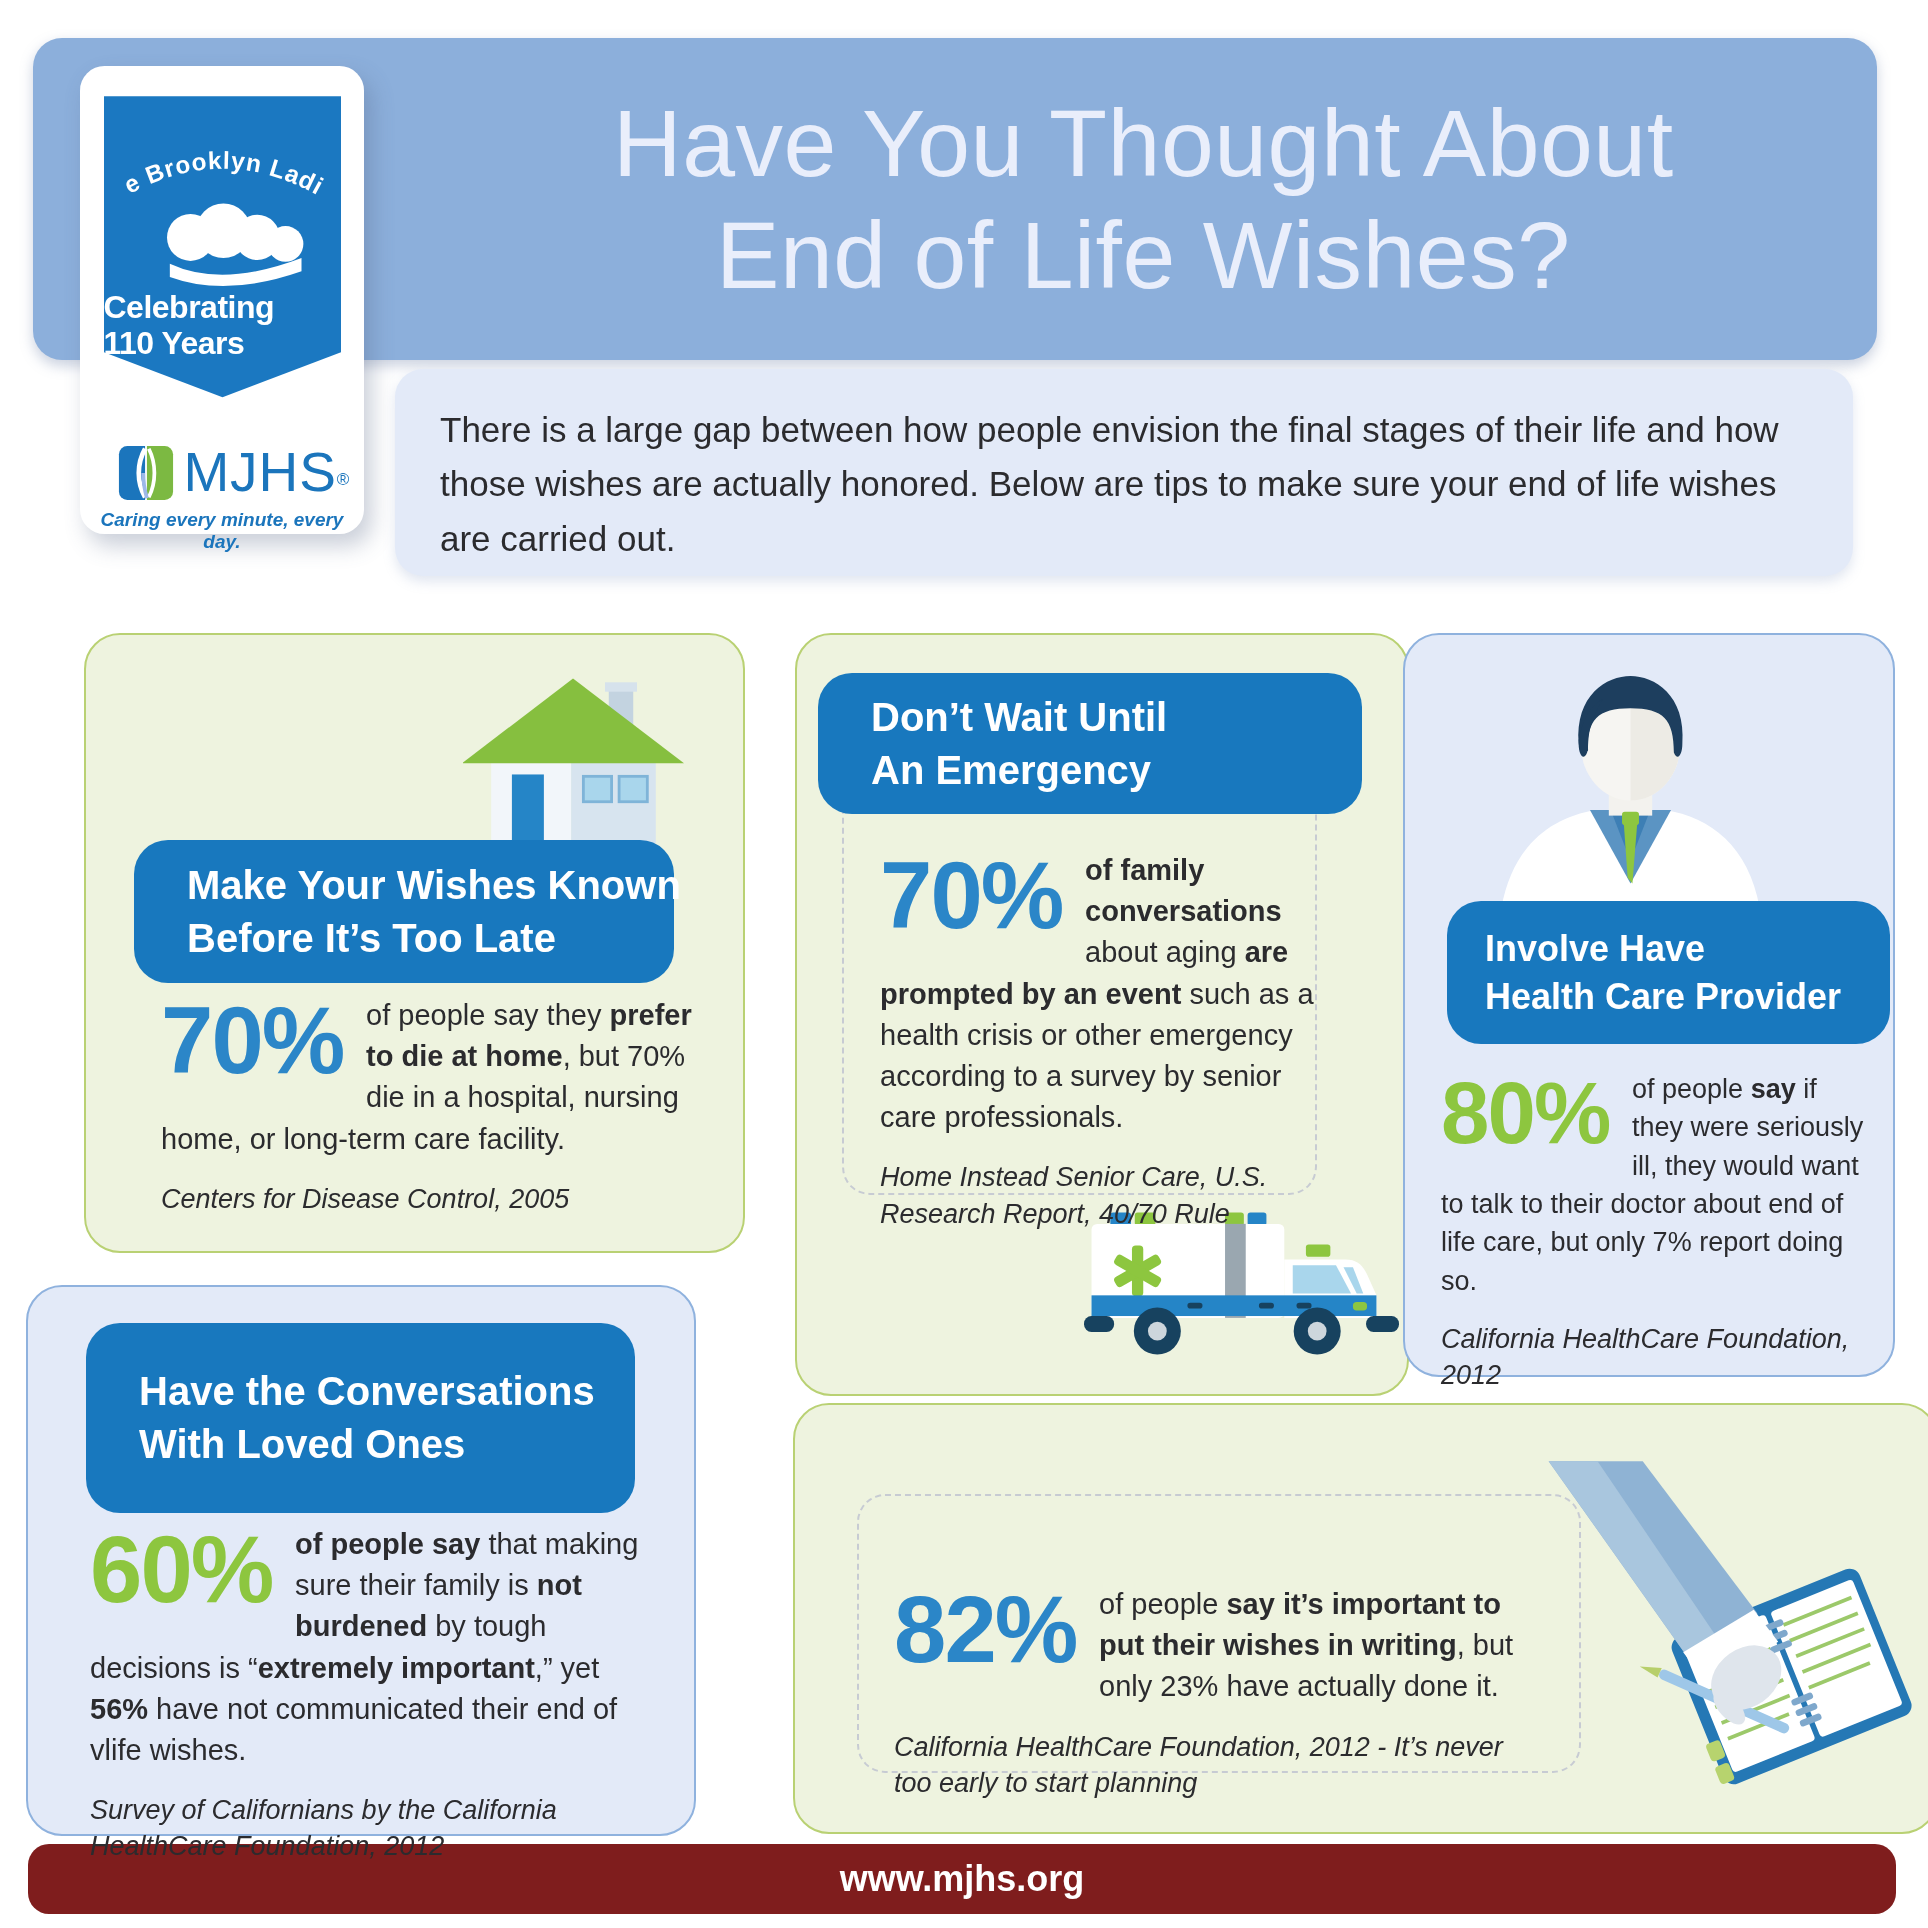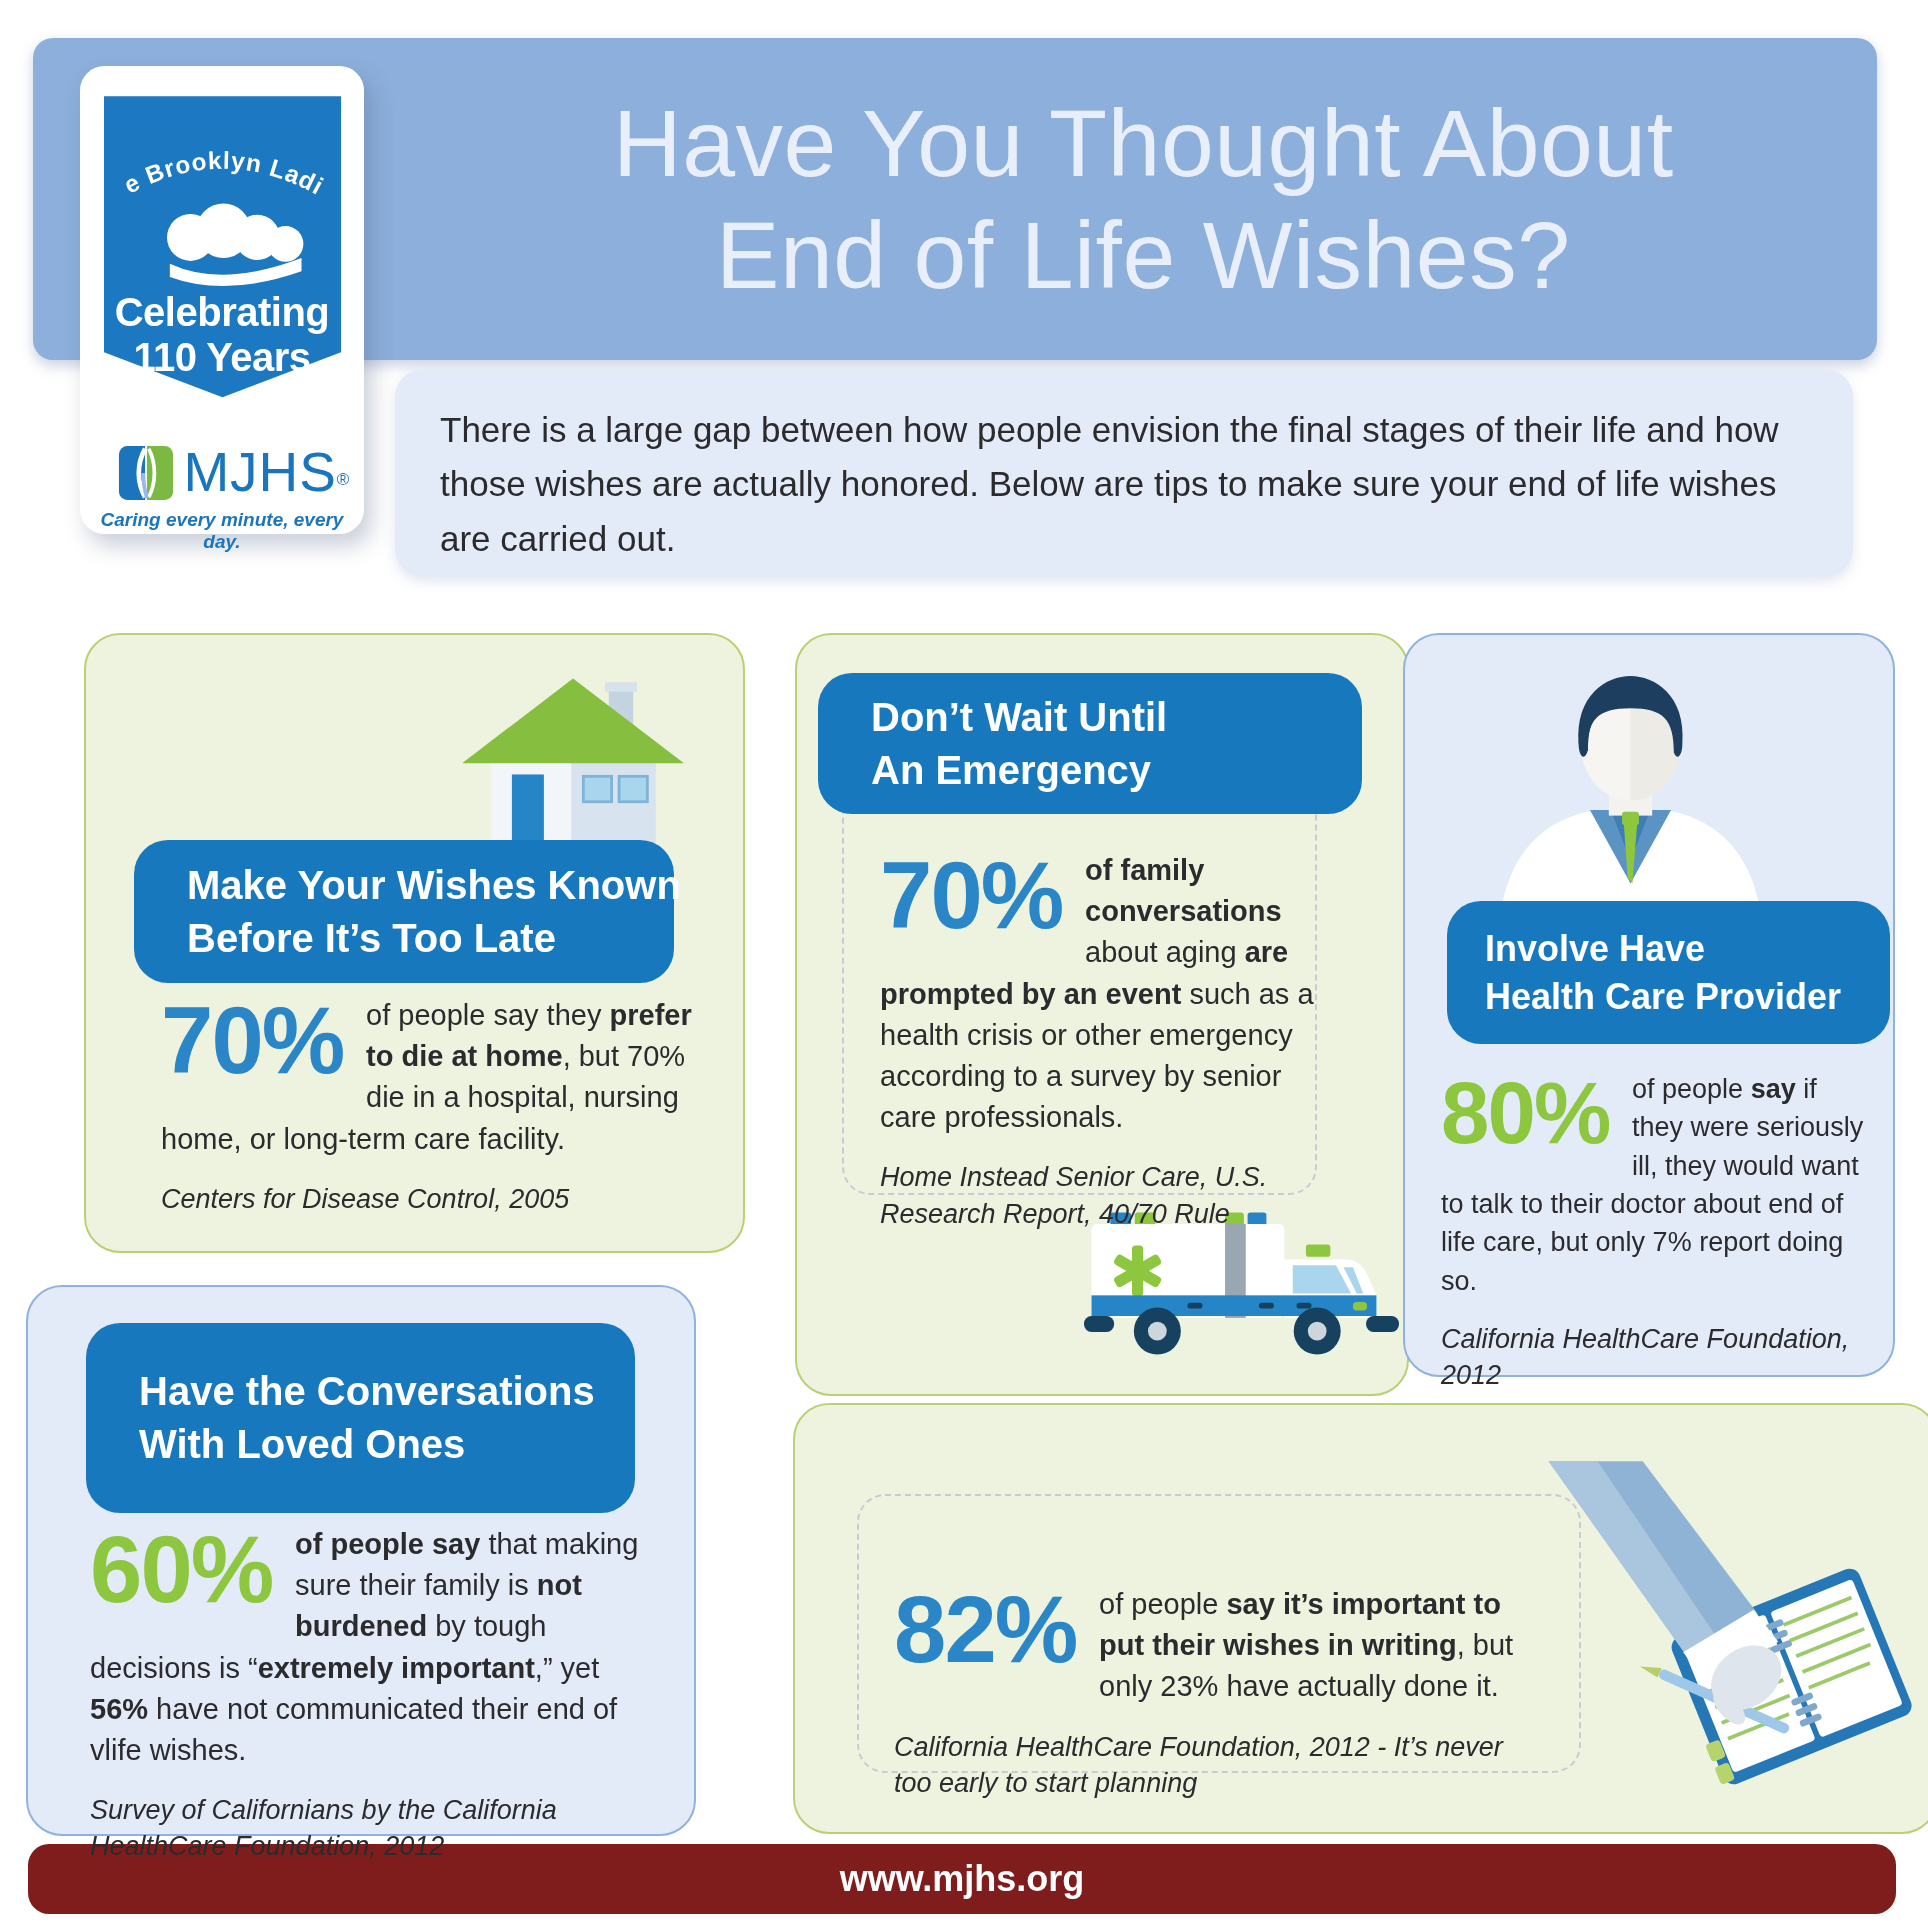--- a/index.html
+++ b/index.html
@@ -3,38 +3,38 @@
 <meta charset="utf-8">
 <style>
   html,body { margin:0; padding:0; background:#ffffff; }
   .canvas {
     position:relative; width:1928px; height:1928px; overflow:hidden;
     background:#ffffff; font-family:"Liberation Sans", sans-serif; color:#2e2d2b;
   }
   
   .banner {
     position:absolute; left:33px; top:38px; width:1844px; height:322px;
-    background:#8cafdb; border-radius:20px;
+    background:#8cafdb; border-radius:29px;
     box-shadow:0 5.6px 13px rgba(105,125,165,.35);
   }
   .banner-title {
     position:absolute; left:386px; right:9.4px; top:0; height:100%;
     display:flex; flex-direction:column; justify-content:center; align-items:center;
     color:#e9eefb; font-size:95px; line-height:1.18; font-weight:400; letter-spacing:0.5px;
   }
   
   .logo-card {
     position:absolute; left:80px; top:66px; width:284px; height:468px;
     background:#ffffff; border-radius:24.5px; z-index:6;
     box-shadow:7.5px 11.3px 22.6px rgba(80,95,130,.30);
   }
   .pennant-svg { position:absolute; left:23.5px; top:30px; }
   .celebrating {
-    position:absolute; left:23.5px; top:224px; width:237px; text-align:center;
-    color:#ffffff; font-weight:bold; font-size:40px; line-height:1.12; letter-spacing:-0.5px;
+    position:absolute; left:23.5px; top:224px; width:237px; 
+    color:#ffffff; font-weight:bold; font-size:32px; line-height:1.12; letter-spacing:-0.5px;
   }
   .mjhs-row { position:absolute; left:38px; top:379px; display:flex; align-items:flex-start; gap:9.4px; }
   .mjhs-text { font-size:55px; color:#1b75bc; letter-spacing:0.9px; line-height:1.0; font-weight:400; }
   .mjhs-reg { font-size:17px; vertical-align:super; color:#1b75bc; }
   .mjhs-tagline {
     position:absolute; left:0; top:443px; width:100%; text-align:center;
     color:#1b75bc; font-size:19px; font-style:italic; font-weight:bold;
   }
   
   .intro-card {

